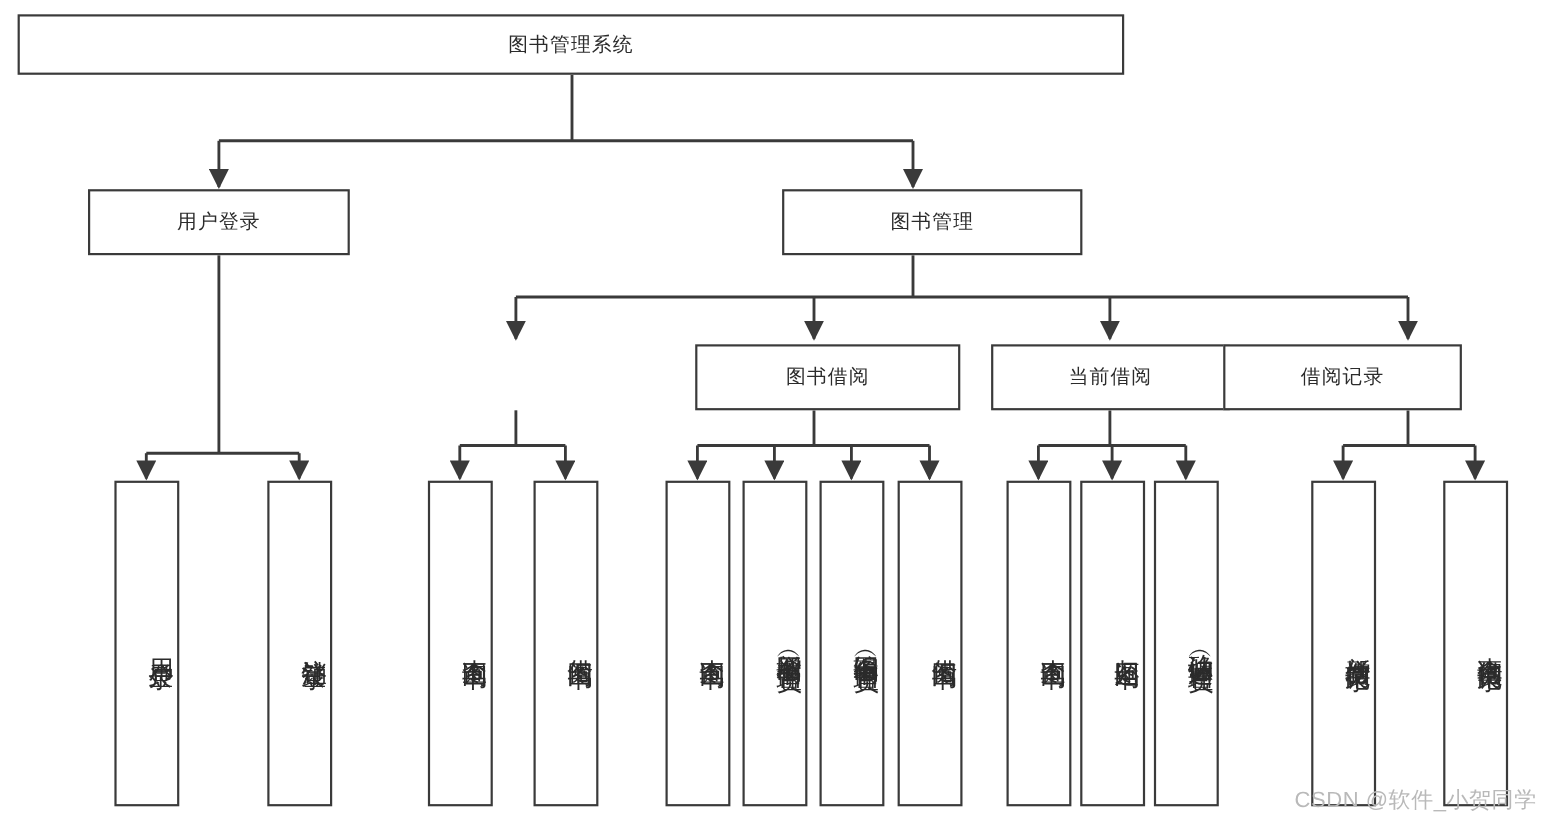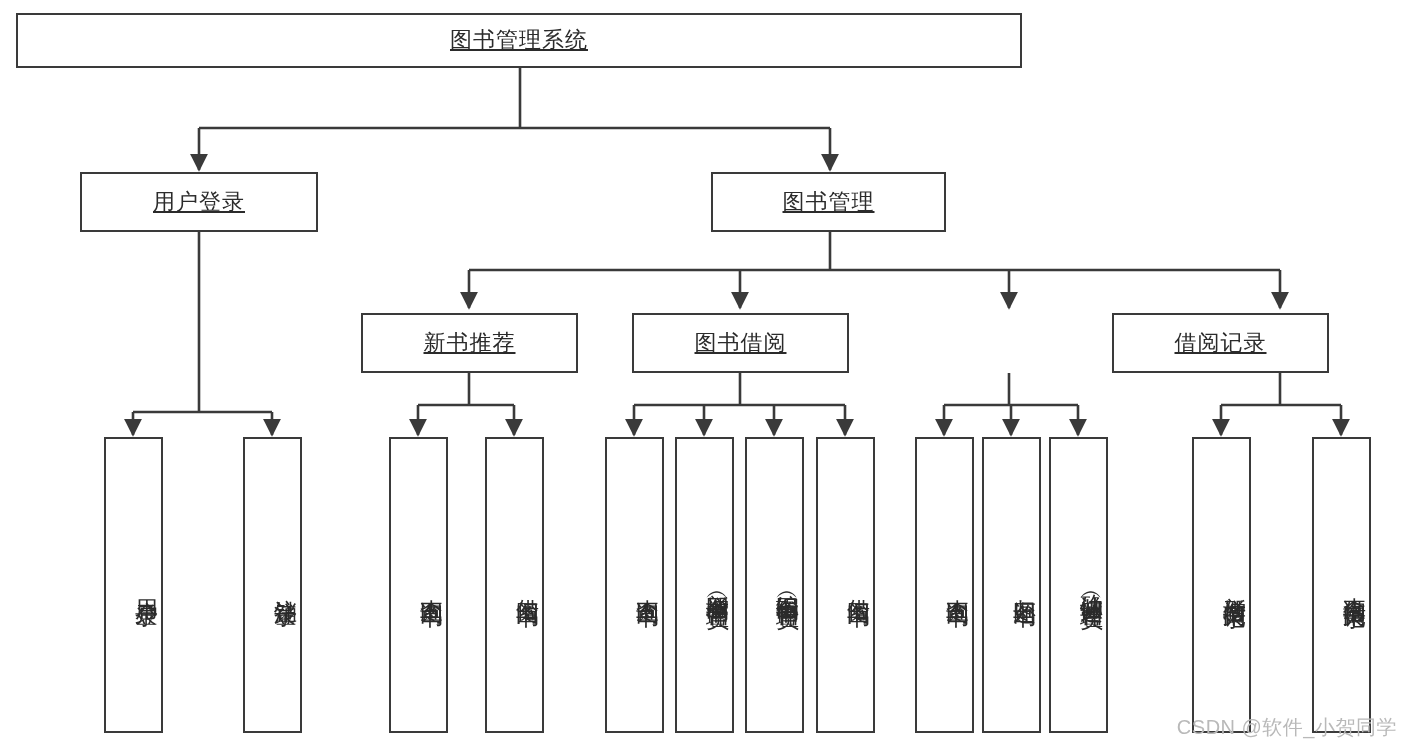--- a/index.html
+++ b/index.html
@@ -32,24 +32,23 @@
     border: 2.5px solid #3a3a3a;
     background: #ffffff;
     color: #2b2b2b;
     display: flex;
     align-items: center;
     justify-content: center;
     text-align: center;
     line-height: 1.22;
   }
   .node.horiz {
-    font-size: 22px;
+    font-size: 18px;
     letter-spacing: 1px;
     padding: 0 6px;
-    text-decoration: underline;
   }
   .node.vert {
     writing-mode: vertical-rl;
     text-orientation: upright;
     font-size: 23px;
     letter-spacing: 2px;
     padding: 10px 0;
     align-items: flex-start;
     justify-content: center;
   }
@@ -127,29 +126,29 @@
     </g>
   </svg>
 
   <div class="node horiz" style="left:16px; top:13px; width:1006px; height:55px;">
     <span>图书管理系统</span>
   </div>
 
   <div class="node horiz" style="left:80px; top:172px; width:238px; height:60px;">
     <span>用户登录</span>
   </div>
-  <div class="node horiz" style="left:711px; top:172px; width:235px; height:60px;">
+  <div class="node horiz" style="left:711px; top:172px; width:273px; height:60px;">
     <span>图书管理</span>
   </div>
 
-  <div class="node horiz" style="left:361px; top:313px; width:217px; height:60px;">
-    <span>新书推荐</span>
+  <div class="node horiz" style="left:632px; top:313px; width:241px; height:60px;">
+    <span>图书借阅</span>
   </div>
-  <div class="node horiz" style="left:632px; top:313px; width:217px; height:60px;">
-    <span>图书借阅</span>
+  <div class="node horiz" style="left:901px; top:313px; width:217px; height:60px;">
+    <span>当前借阅</span>
   </div>
   <div class="node horiz" style="left:1112px; top:313px; width:217px; height:60px;">
     <span>借阅记录</span>
   </div>
 
   <div class="node vert" style="left:104px; top:437px; width:59px; height:296px;">
     <span>用户登录</span>
   </div>
   <div class="node vert" style="left:243px; top:437px; width:59px; height:296px;">
     <span>注销登录</span>

